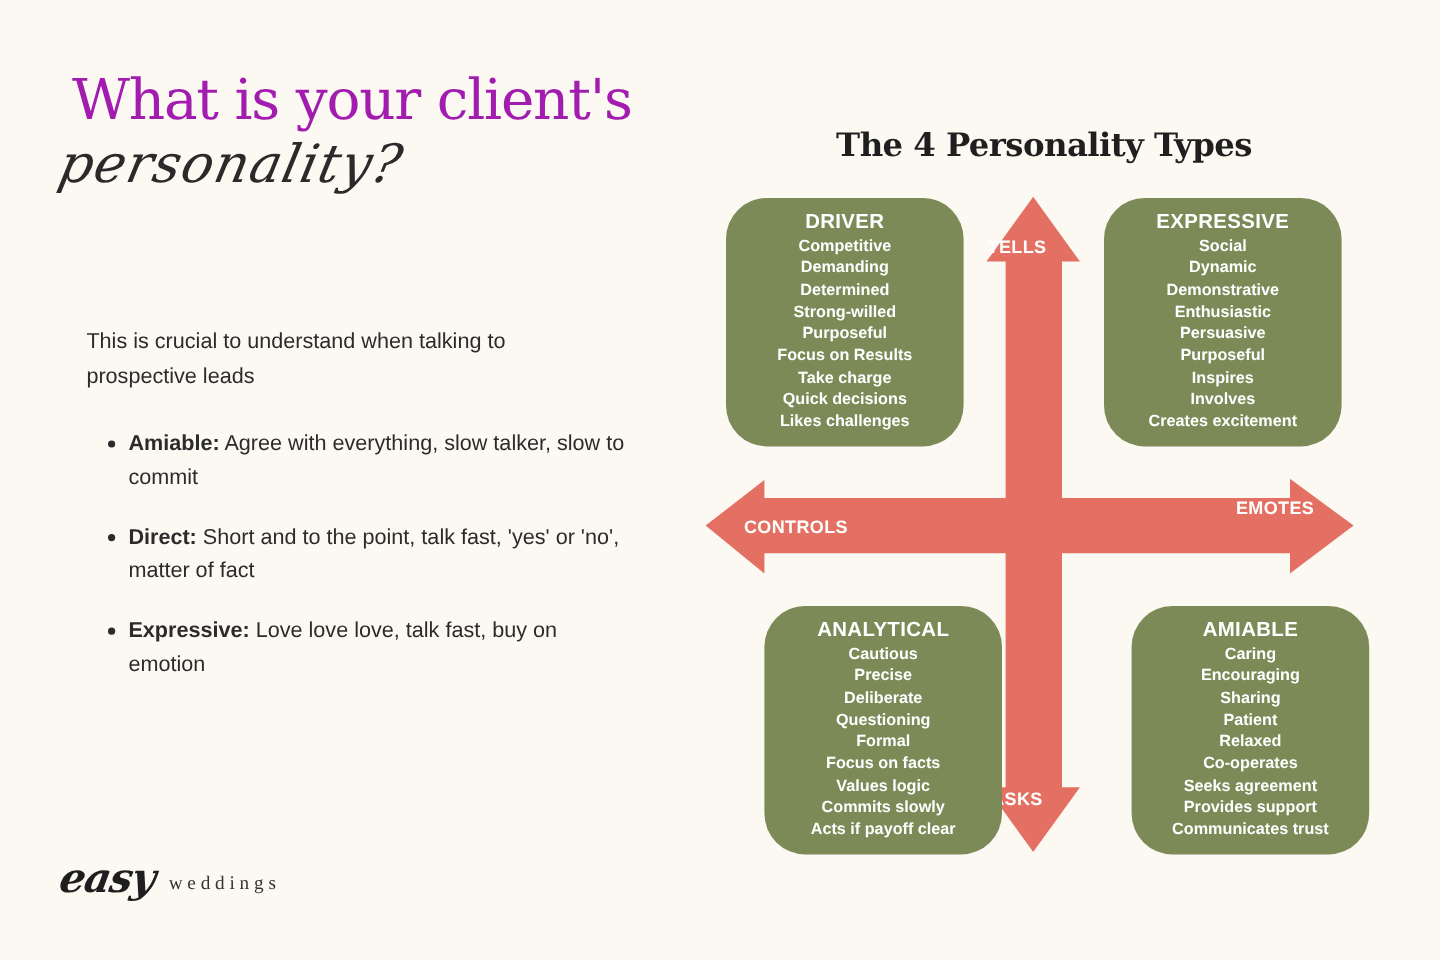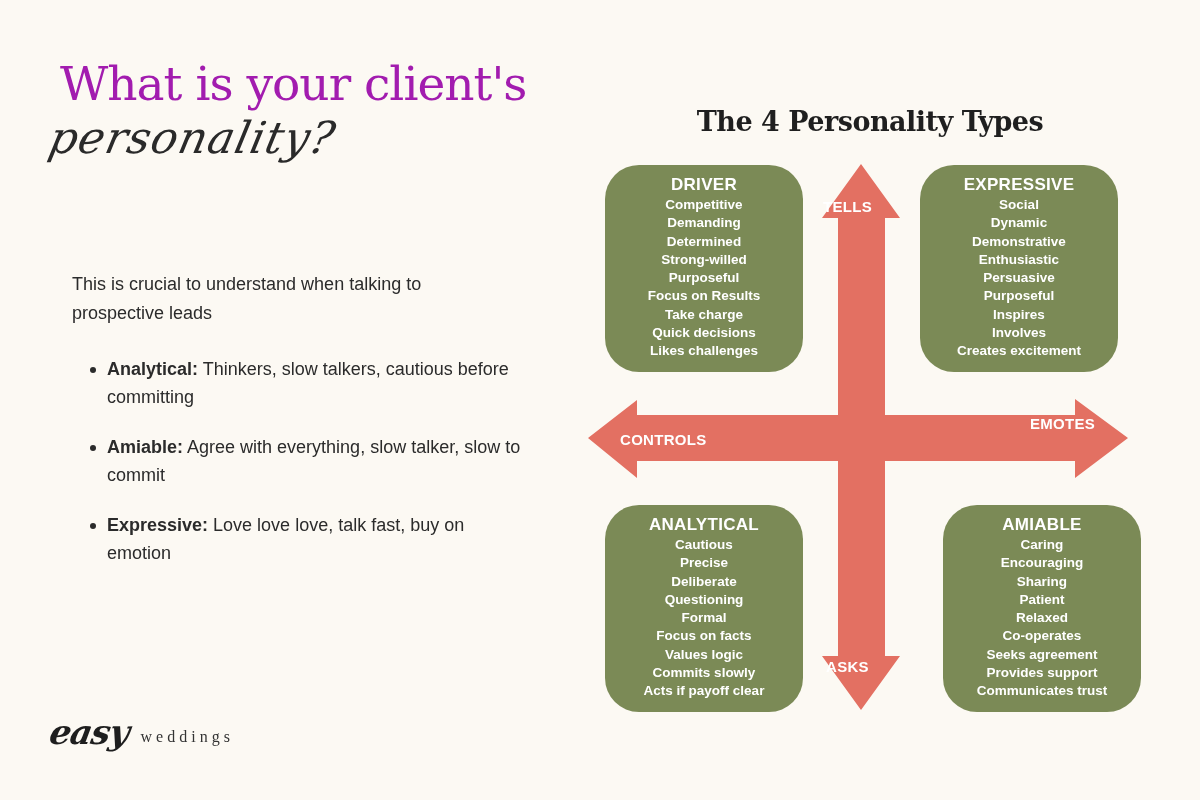--- a/index.html
+++ b/index.html
@@ -70,22 +70,22 @@
 </style>
 </head>
 <body>
 
 <h1 class="title">What is your client's</h1>
 <div class="title-script">personality?</div>
 
 <p class="intro">This is crucial to understand when talking to prospective leads</p>
 
 <ul class="bullets">
-  <li><span class="dot"></span><b>Analytical:</b><span> Thinkers, slow talkers, cautious before committing</span></li>
   <li><span class="dot"></span><b>Amiable:</b><span> Agree with everything, slow talker, slow to commit</span></li>
+  <li><span class="dot"></span><b>Direct:</b><span> Short and to the point, talk fast, 'yes' or 'no', matter of fact</span></li>
   <li><span class="dot"></span><b>Expressive:</b><span> Love love love, talk fast, buy on emotion</span></li>
 </ul>
 
 <div class="logo">
   <span class="easy">easy</span>
   <span class="weddings">weddings</span>
 </div>
 
 <h2 class="diagram-title">The 4 Personality Types</h2>
 
@@ -120,21 +120,21 @@
   <div class="bi">Dynamic</div>
   <div class="bi">Demonstrative</div>
   <div class="bi">Enthusiastic</div>
   <div class="bi">Persuasive</div>
   <div class="bi">Purposeful</div>
   <div class="bi">Inspires</div>
   <div class="bi">Involves</div>
   <div class="bi">Creates excitement</div>
 </div>
 
-<div class="box" style="left:605px; top:505px;">
+<div class="box" style="left:637px; top:505px;">
   <div class="bt">ANALYTICAL</div>
   <div class="bi">Cautious</div>
   <div class="bi">Precise</div>
   <div class="bi">Deliberate</div>
   <div class="bi">Questioning</div>
   <div class="bi">Formal</div>
   <div class="bi">Focus on facts</div>
   <div class="bi">Values logic</div>
   <div class="bi">Commits slowly</div>
   <div class="bi">Acts if payoff clear</div>

